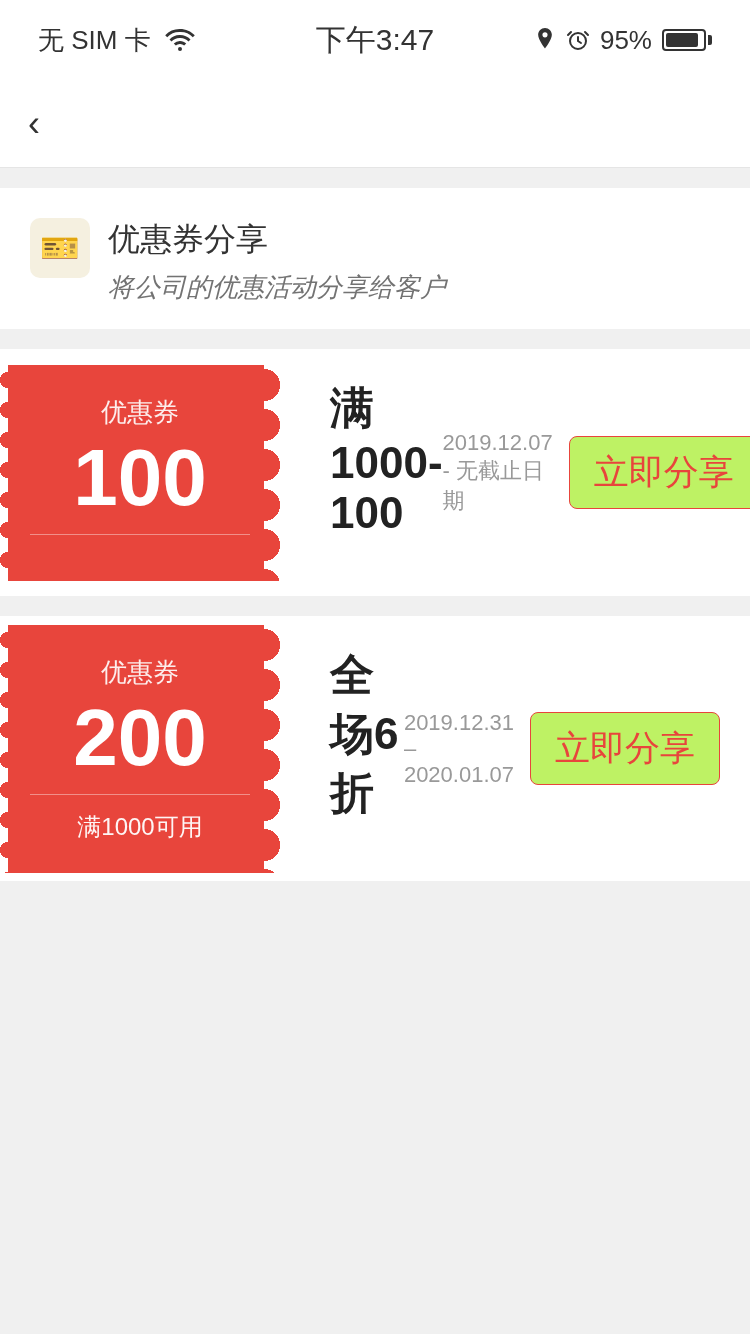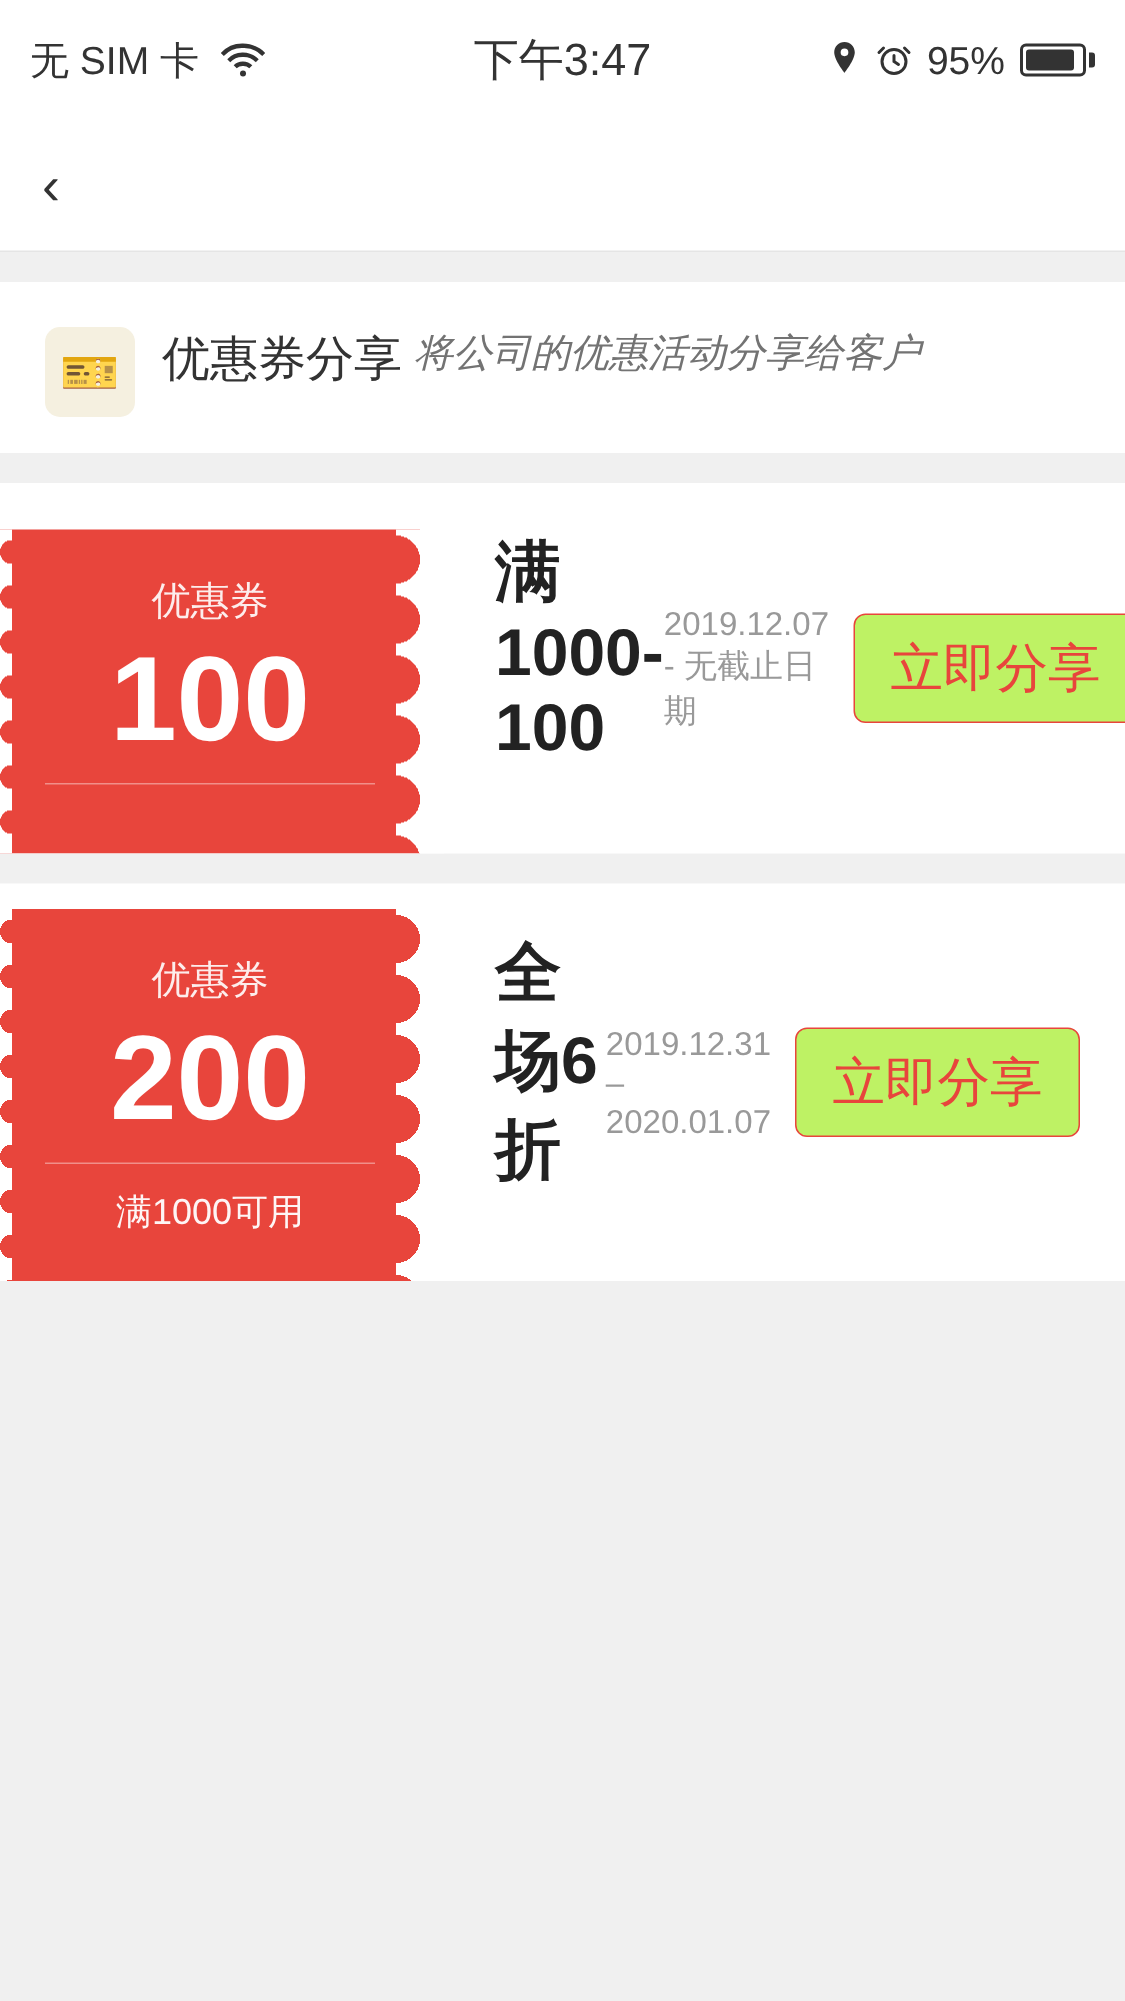--- a/index.html
+++ b/index.html
@@ -15,21 +15,21 @@
     }
 
     
     .status-bar {
       width: 100%;
       height: 80px;
       background: #fff;
       display: flex;
       align-items: center;
       justify-content: space-between;
-      padding: 0 20px;
+      padding: 0 38px;
       font-size: 28px;
       font-weight: 500;
     }
     .status-left {
       display: flex;
       align-items: center;
       gap: 12px;
       font-size: 26px;
     }
     .status-center {
@@ -112,21 +112,21 @@
       background: #f5f0e0;
       border-radius: 10px;
       display: flex;
       align-items: center;
       justify-content: center;
       font-size: 32px;
       flex-shrink: 0;
     }
     .section-text {
       display: flex;
-      flex-direction: row;
+      flex-direction: column;
       gap: 8px;
     }
     .section-title {
       font-size: 32px;
       font-weight: 500;
       color: #333;
     }
     .section-subtitle {
       font-size: 26px;
       color: #737373;
@@ -139,21 +139,21 @@
       display: flex;
       flex-direction: column;
       gap: 0;
     }
 
     
     .coupon-card {
       background: #fff;
       margin-bottom: 20px;
       display: flex;
-      align-items: flex-end;
+      align-items: center;
       overflow: hidden;
       position: relative;
     }
 
     
     .coupon-left {
       width: 280px;
       background: #e8453c;
       display: flex;
       flex-direction: column;

